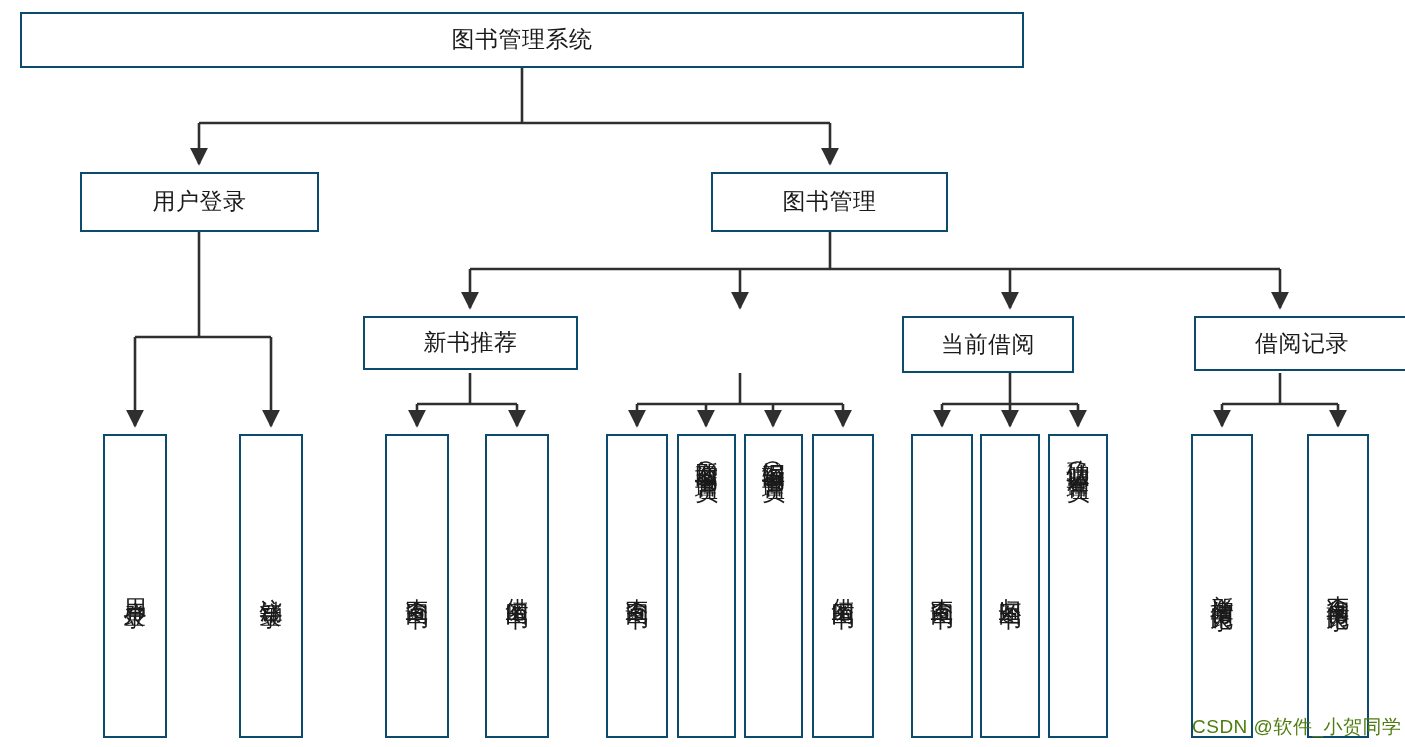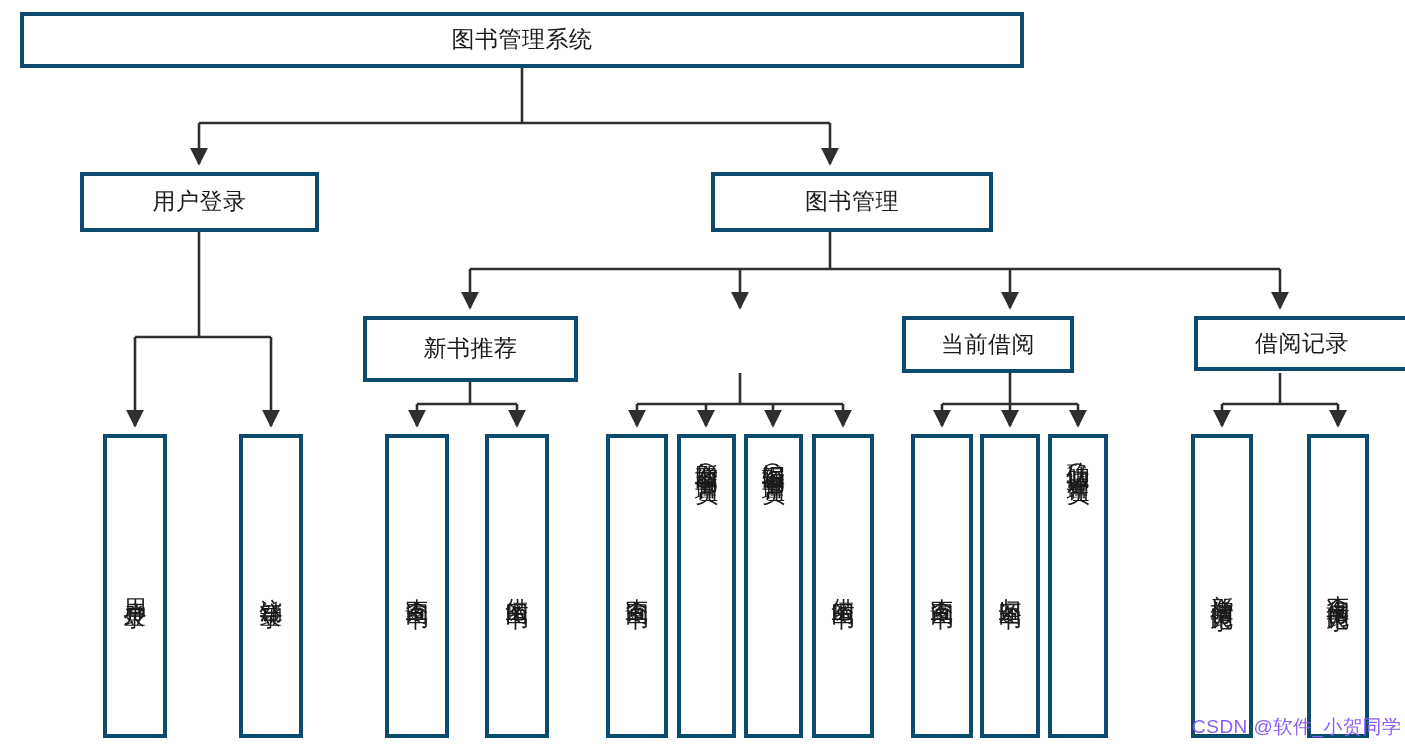--- a/index.html
+++ b/index.html
@@ -22,21 +22,21 @@
     left: 0;
     top: 0;
     width: 1405px;
     height: 747px;
     pointer-events: none;
   }
   .node {
     position: absolute;
     box-sizing: border-box;
     background: #ffffff;
-    border: 4px solid #0c4a6e;
+    border: 2px solid #0c4a6e;
     display: flex;
     align-items: center;
     justify-content: center;
     color: #1a1a1a;
   }
   .node.horiz {
     font-size: 23px;
     letter-spacing: 0.5px;
     line-height: 1.2;
   }
@@ -53,21 +53,21 @@
   }
   .node.vert.topalign {
     justify-content: flex-start;
   }
   .node-label {
     display: block;
   }
   .watermark {
     position: absolute;
     font-size: 19px;
-    color: #8b5cf6;
+    color: #4d7c0f;
     letter-spacing: 0.5px;
     white-space: nowrap;
   }
 </style>
 </head>
 <body>
 
 <div id="canvas">
 
   <svg class="wires" viewBox="0 0 1405 747">
@@ -123,25 +123,25 @@
     </g>
   </svg>
 
   <div class="node horiz" style="left:20px; top:12px; width:1004px; height:56px;">
     <span class="node-label">图书管理系统</span>
   </div>
 
   <div class="node horiz" style="left:80px; top:172px; width:239px; height:60px;">
     <span class="node-label">用户登录</span>
   </div>
-  <div class="node horiz" style="left:711px; top:172px; width:282px; height:60px;">
+  <div class="node horiz" style="left:711px; top:172px; width:237px; height:60px;">
     <span class="node-label">图书管理</span>
   </div>
 
-  <div class="node horiz" style="left:363px; top:316px; width:215px; height:66px;">
+  <div class="node horiz" style="left:363px; top:316px; width:215px; height:54px;">
     <span class="node-label">新书推荐</span>
   </div>
   <div class="node horiz" style="left:902px; top:316px; width:172px; height:57px;">
     <span class="node-label">当前借阅</span>
   </div>
   <div class="node horiz" style="left:1194px; top:316px; width:216px; height:55px;">
     <span class="node-label">借阅记录</span>
   </div>
 
   <div class="node vert" style="left:103px; top:434px; width:64px; height:304px;">

